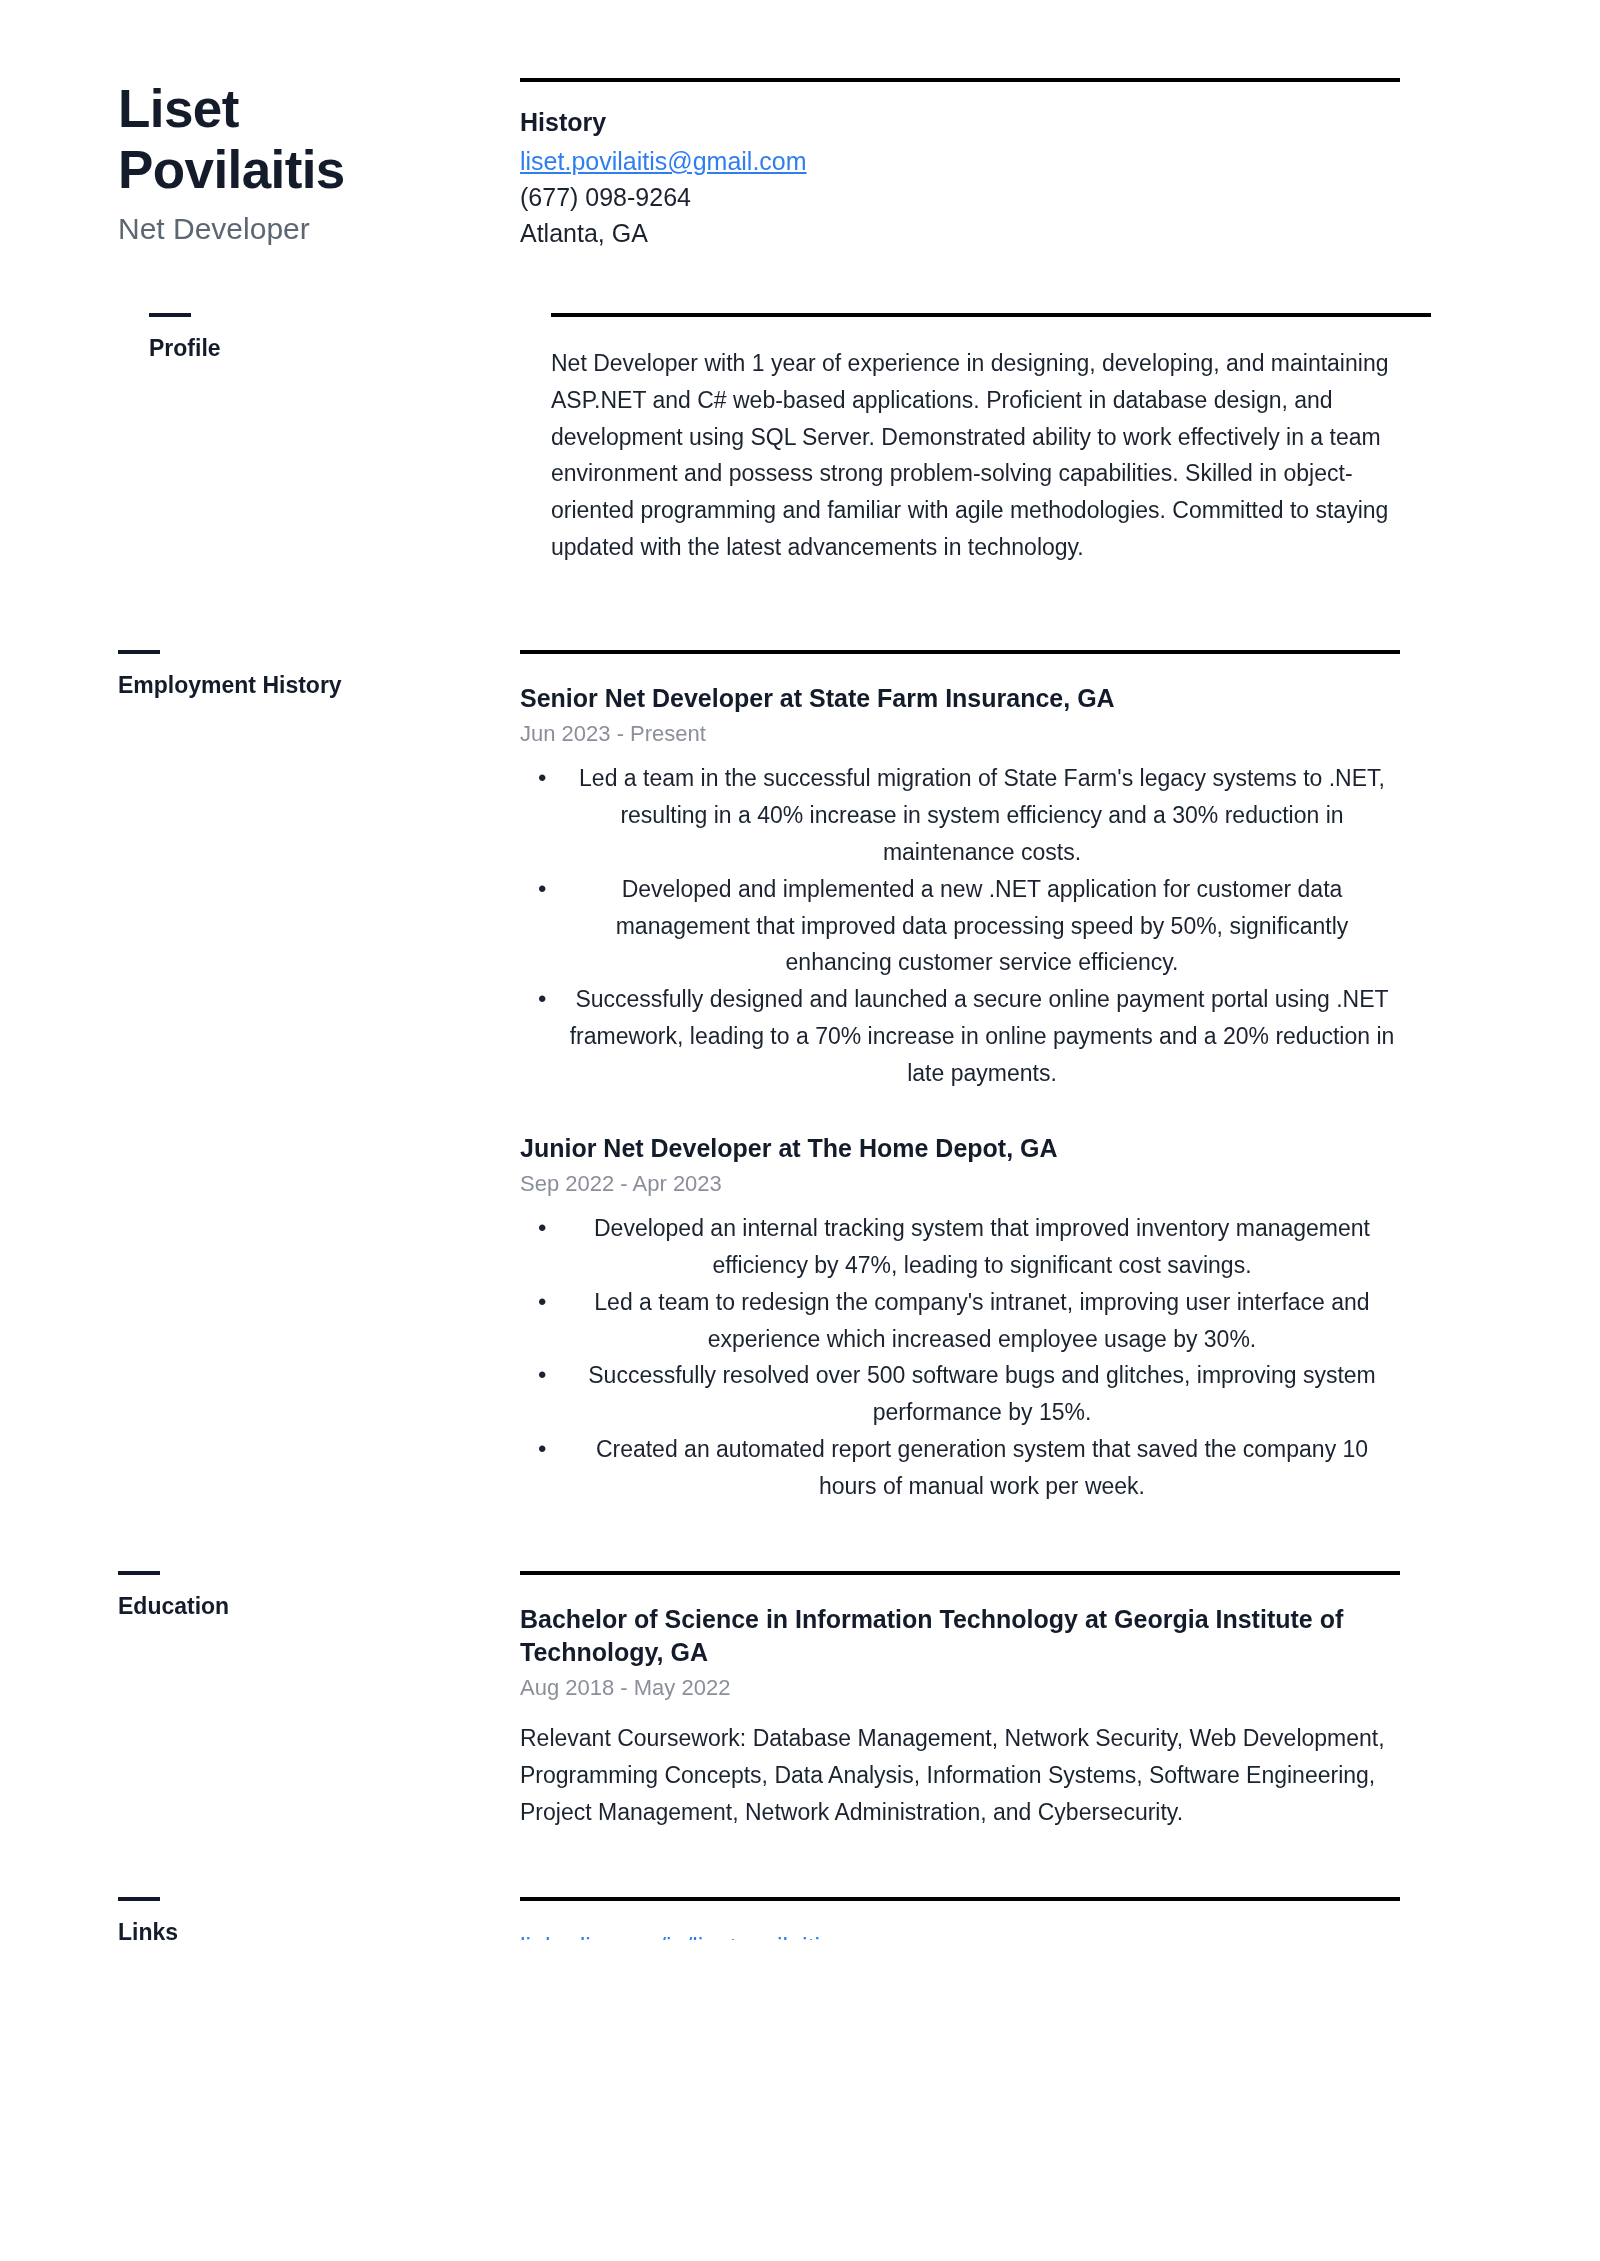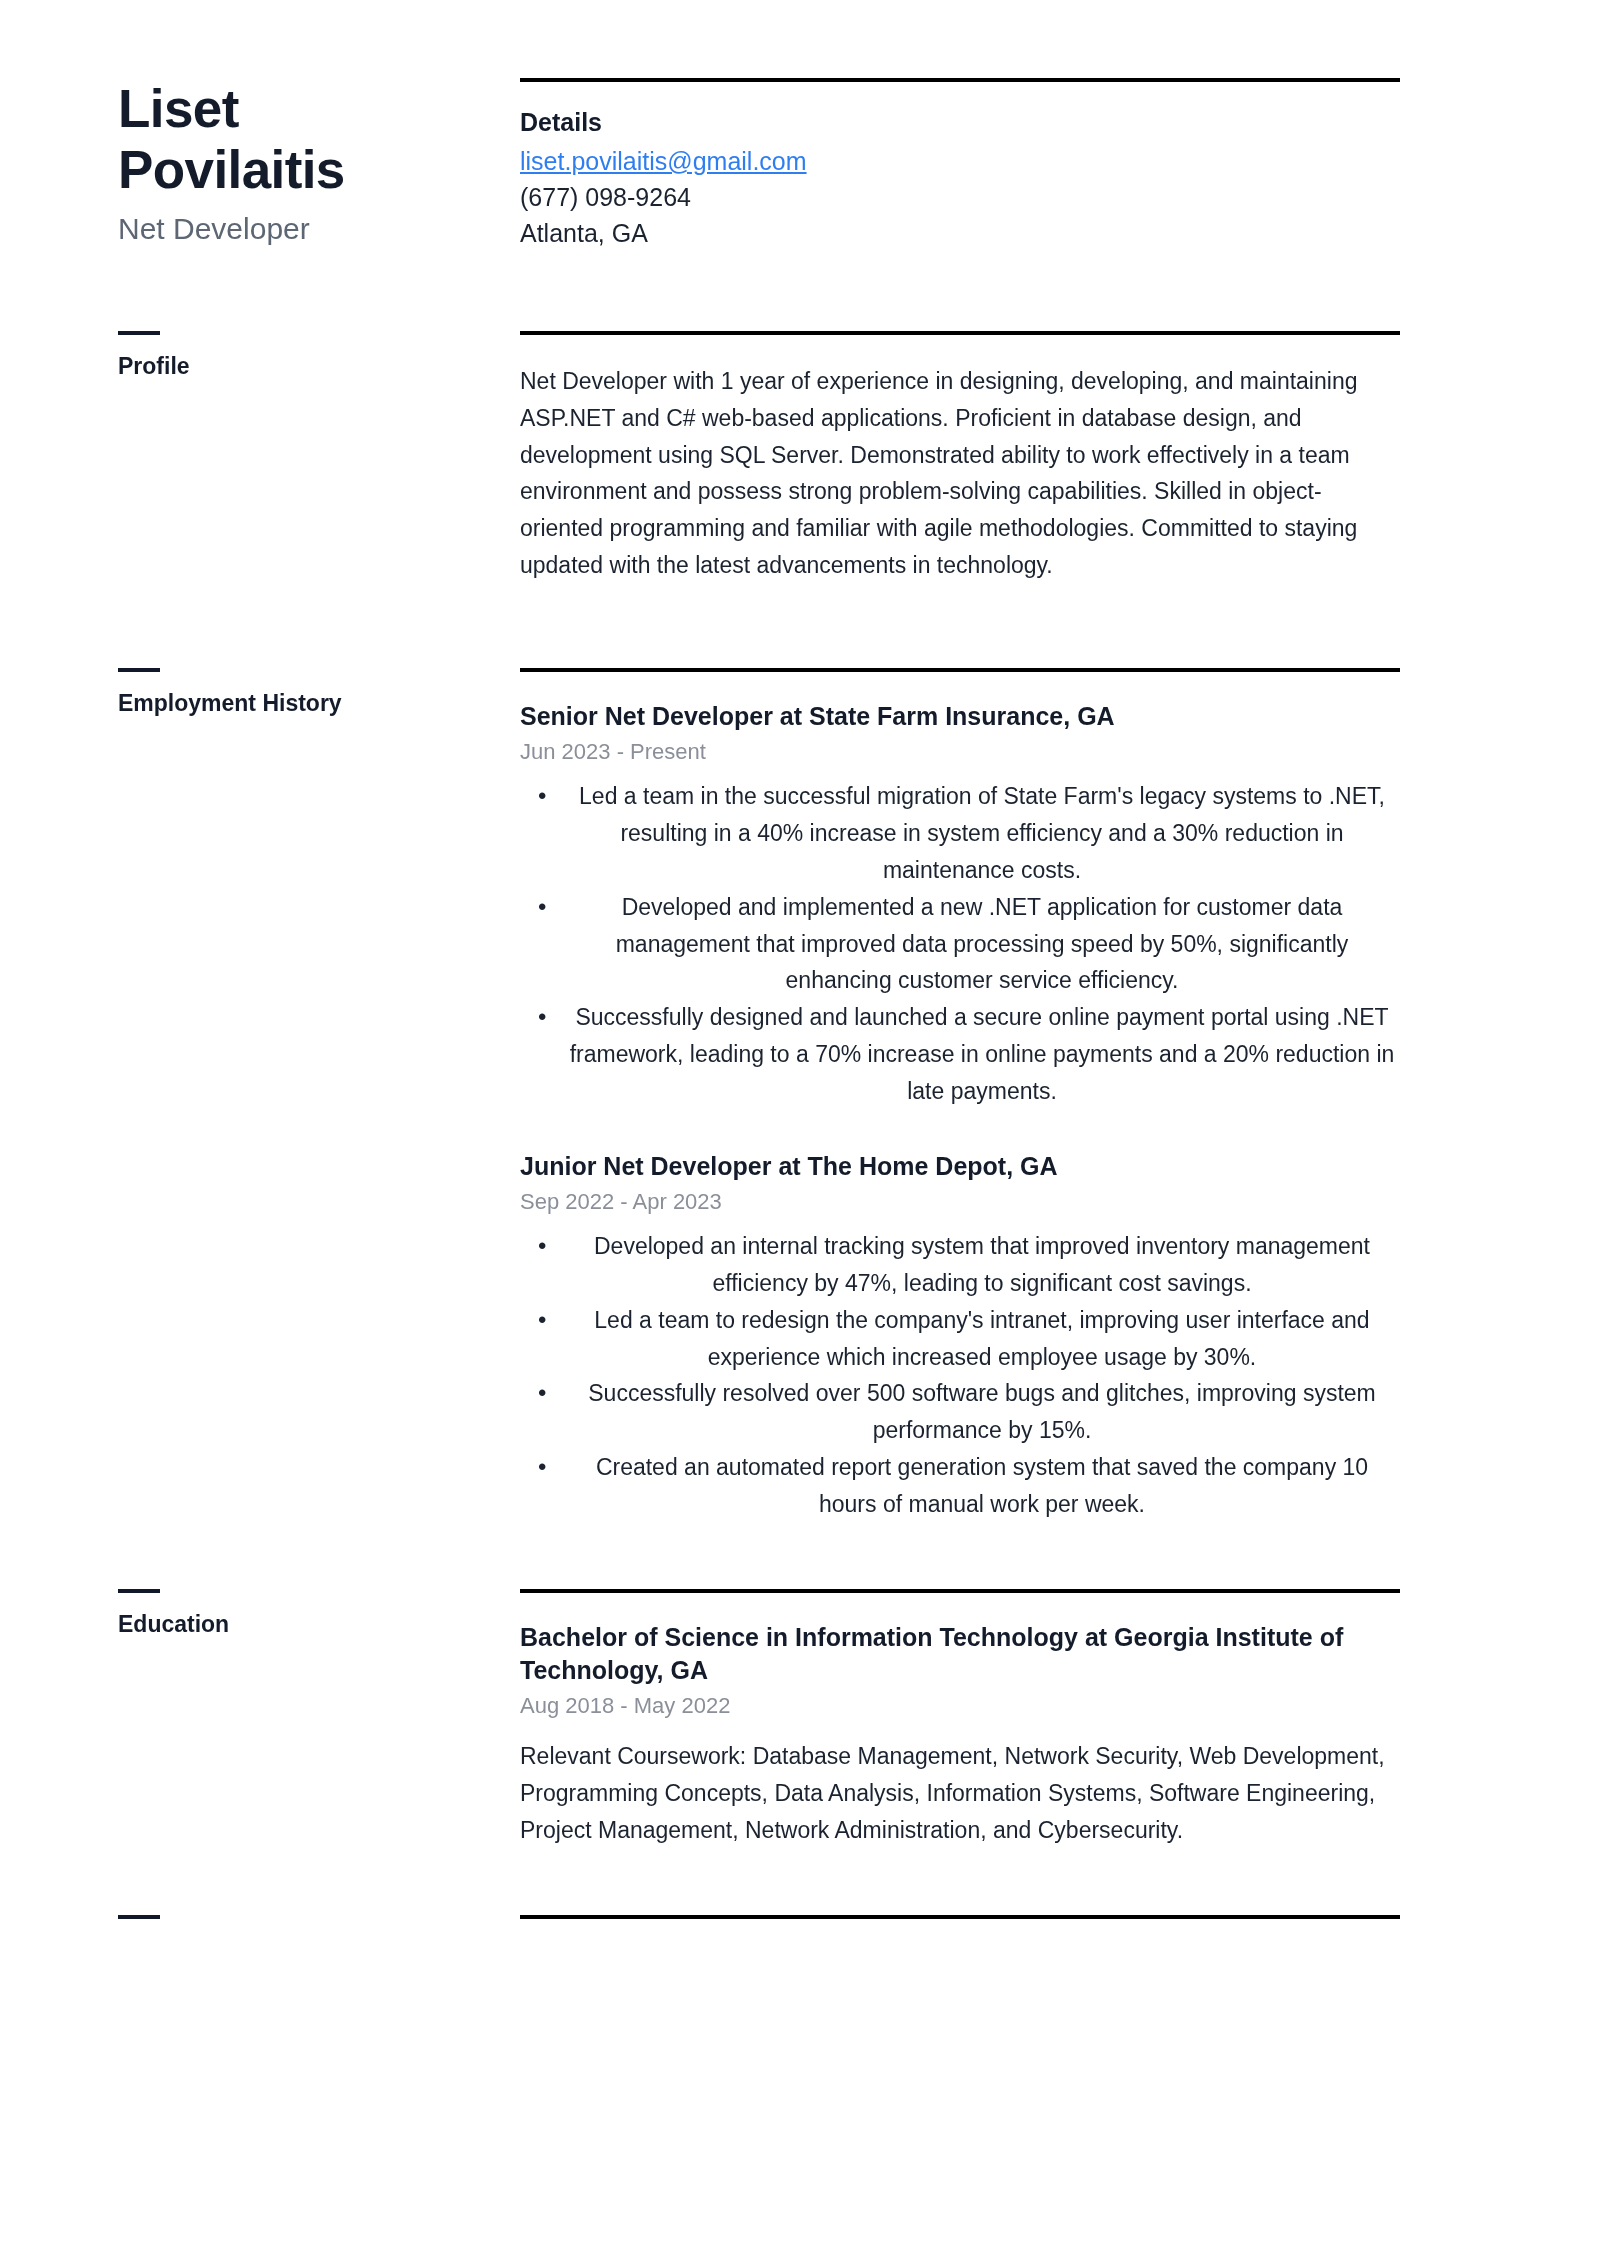--- a/index.html
+++ b/index.html
@@ -156,30 +156,30 @@
     <div class="left-col">
       <div class="name">
         <div>Liset</div>
         <div>Povilaitis</div>
       </div>
       <div class="job-title">Net Developer</div>
     </div>
     <div class="right-col">
       <div class="rule-full"></div>
       <div style="height:26px"></div>
-      <div class="details-heading">Details</div>
+      <div class="details-heading">History</div>
       <div class="detail-line">
         <a class="link" href="#">liset.povilaitis@gmail.com</a>
       </div>
       <div class="detail-line">(677) 098-9264</div>
       <div class="detail-line">Atlanta, GA</div>
     </div>
   </div>
 
-  <div class="sec" style="margin-top:80px;">
+  <div class="sec" style="margin-top:62px;padding-left:31px;">
     <div class="left-col">
       <div class="rule-short"></div>
       <div class="section-label">Profile</div>
     </div>
     <div class="right-col">
       <div class="rule-full"></div>
       <div style="height:28px"></div>
       <p class="body-text">Net Developer with 1 year of experience in designing, developing, and maintaining ASP.NET and C# web-based applications. Proficient in database design, and development using SQL Server. Demonstrated ability to work effectively in a team environment and possess strong problem-solving capabilities. Skilled in object-oriented programming and familiar with agile methodologies. Committed to staying updated with the latest advancements in technology.</p>
     </div>
   </div>

